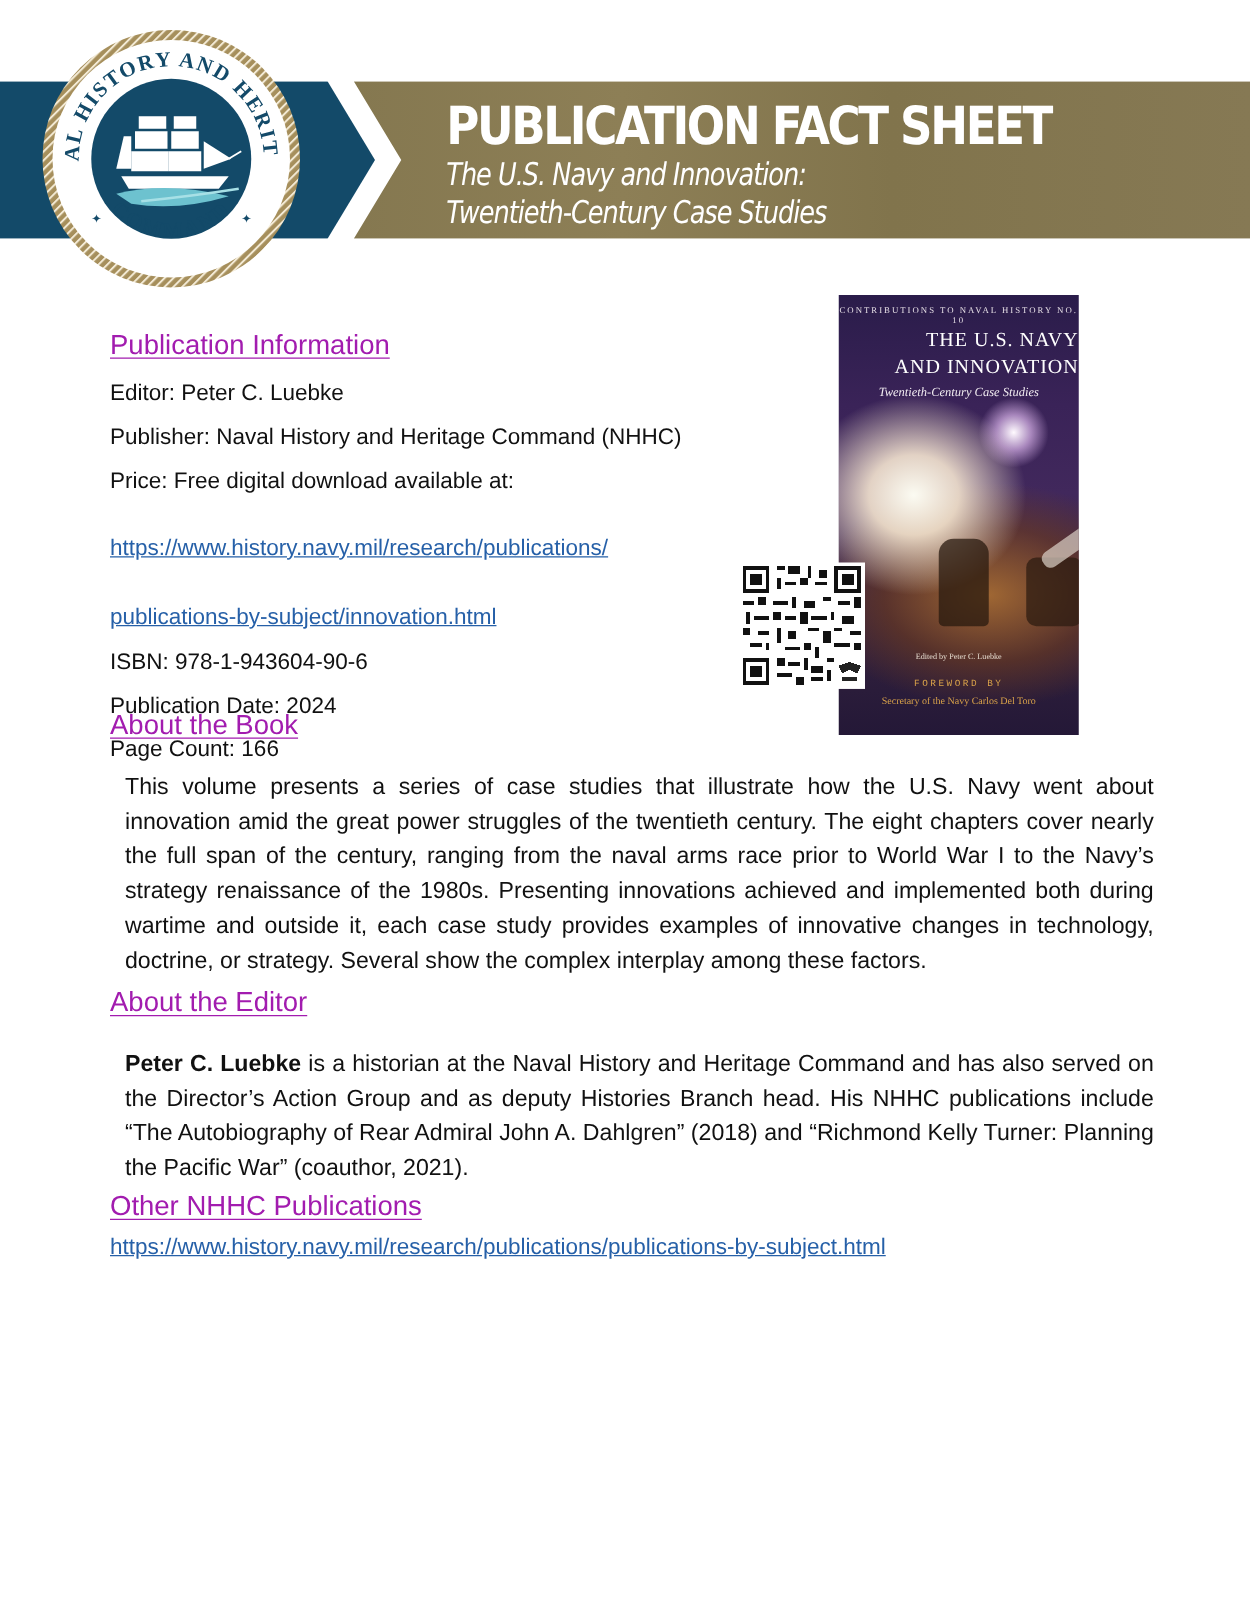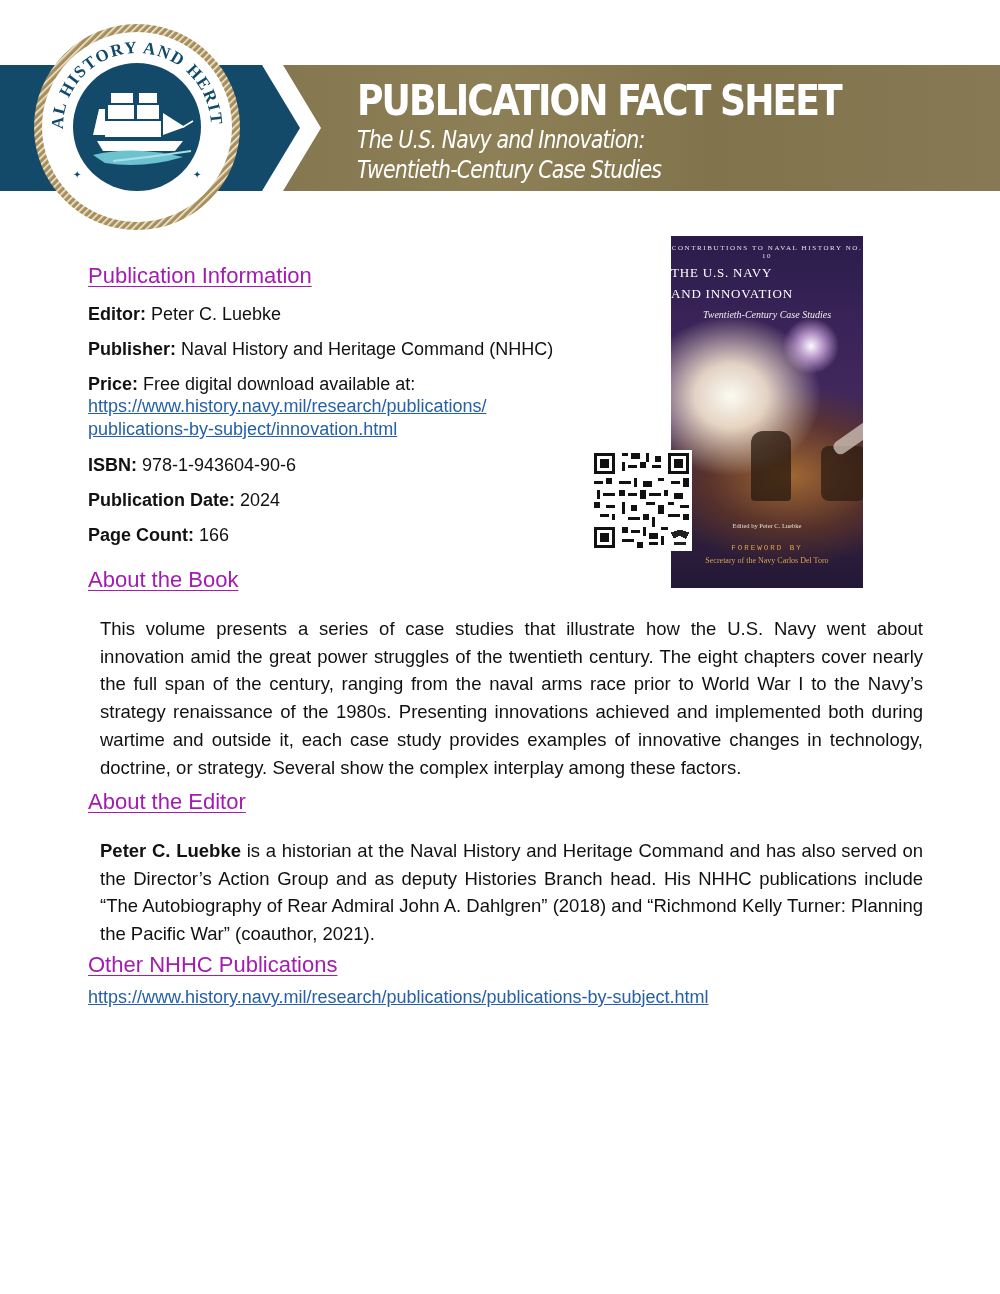--- a/index.html
+++ b/index.html
@@ -39,23 +39,23 @@
     .sub1 { top:125px; }
     .sub2 { top:155px; }
 
     .content { position:absolute; left:88px; top:262px; width:824px; }
     h2.section {
       margin:0; font-weight:normal; font-size:22px; color:#a21caf;
       text-decoration:underline; text-decoration-thickness:1px; text-underline-offset:3px;
       line-height:28px;
     }
     .info-row { font-size:18px; line-height:22px; margin-top:13px; }
-    .info-row b { font-weight:bold; }
+    .info-row b { font-weight:normal; }
     a.link { color:#2660a8; text-decoration:underline; font-size:18px; line-height:23px; }
-    .price-link { display:block; }
+    .price-link { display:block;margin-top:32px; }
     .para {
       font-size:18.5px; line-height:27.7px; text-align:justify; margin:12px;
       font-family:"Liberation Sans", sans-serif;
     }
     .book-title { position:absolute; left:88px; top:566px; }
     .book-para { position:absolute; left:88px; top:603px; width:823px; }
     .editor-title { position:absolute; left:88px; top:788px; }
     .editor-para { position:absolute; left:88px; top:825px; width:823px; }
     .other-title { position:absolute; left:88px; top:951px; }
     .other-link { position:absolute; left:88px; top:986px; }
@@ -67,22 +67,22 @@
         radial-gradient(circle 28px at 140px 110px, rgba(255,250,255,1) 0%, rgba(240,200,255,0.6) 50%, rgba(200,150,220,0) 100%),
         radial-gradient(ellipse 140px 90px at 120px 240px, rgba(170,110,50,0.9) 0%, rgba(110,60,30,0.6) 60%, rgba(50,25,40,0) 100%),
         linear-gradient(180deg,#2a1c4a 0%,#3a2358 25%,#41285c 45%,#3a2440 70%,#2a1c3a 90%,#241837 100%);
       overflow:hidden;
     }
     .cover .series {
       position:absolute; top:8px; width:100%; text-align:center;
       font-family:"Liberation Serif", serif; font-size:7px; letter-spacing:1.6px; color:#e6dfe6;
     }
     .cover .ctitle {
-      position:absolute; top:26px; width:100%; text-align:left;
-      font-family:"Liberation Serif", serif; font-size:13px; line-height:21px; color:#fff; letter-spacing:0.8px;
+      position:absolute; top:26px; width:100%; text-align:right;
+      font-family:"Liberation Serif", serif; font-size:16px; line-height:21px; color:#fff; letter-spacing:0.8px;
     }
     .cover .csub {
       position:absolute; top:73px; width:100%; text-align:center;
       font-family:"Liberation Serif", serif; font-style:italic; font-size:10px; color:#f1ecf1;
     }
     .cover .gun1 { position:absolute; left:80px; top:195px; width:40px; height:70px; background:rgba(40,25,15,0.75); border-radius:12px 12px 4px 4px; }
     .cover .gun2 { position:absolute; left:160px; top:195px; width:45px; height:14px; background:rgba(220,210,200,0.7); transform:rotate(-35deg); border-radius:6px; }
     .cover .gun2b { position:absolute; left:150px; top:210px; width:45px; height:55px; background:rgba(45,28,18,0.75); border-radius:8px; }
     .cover .edited {
       position:absolute; top:286px; width:100%; text-align:center;

